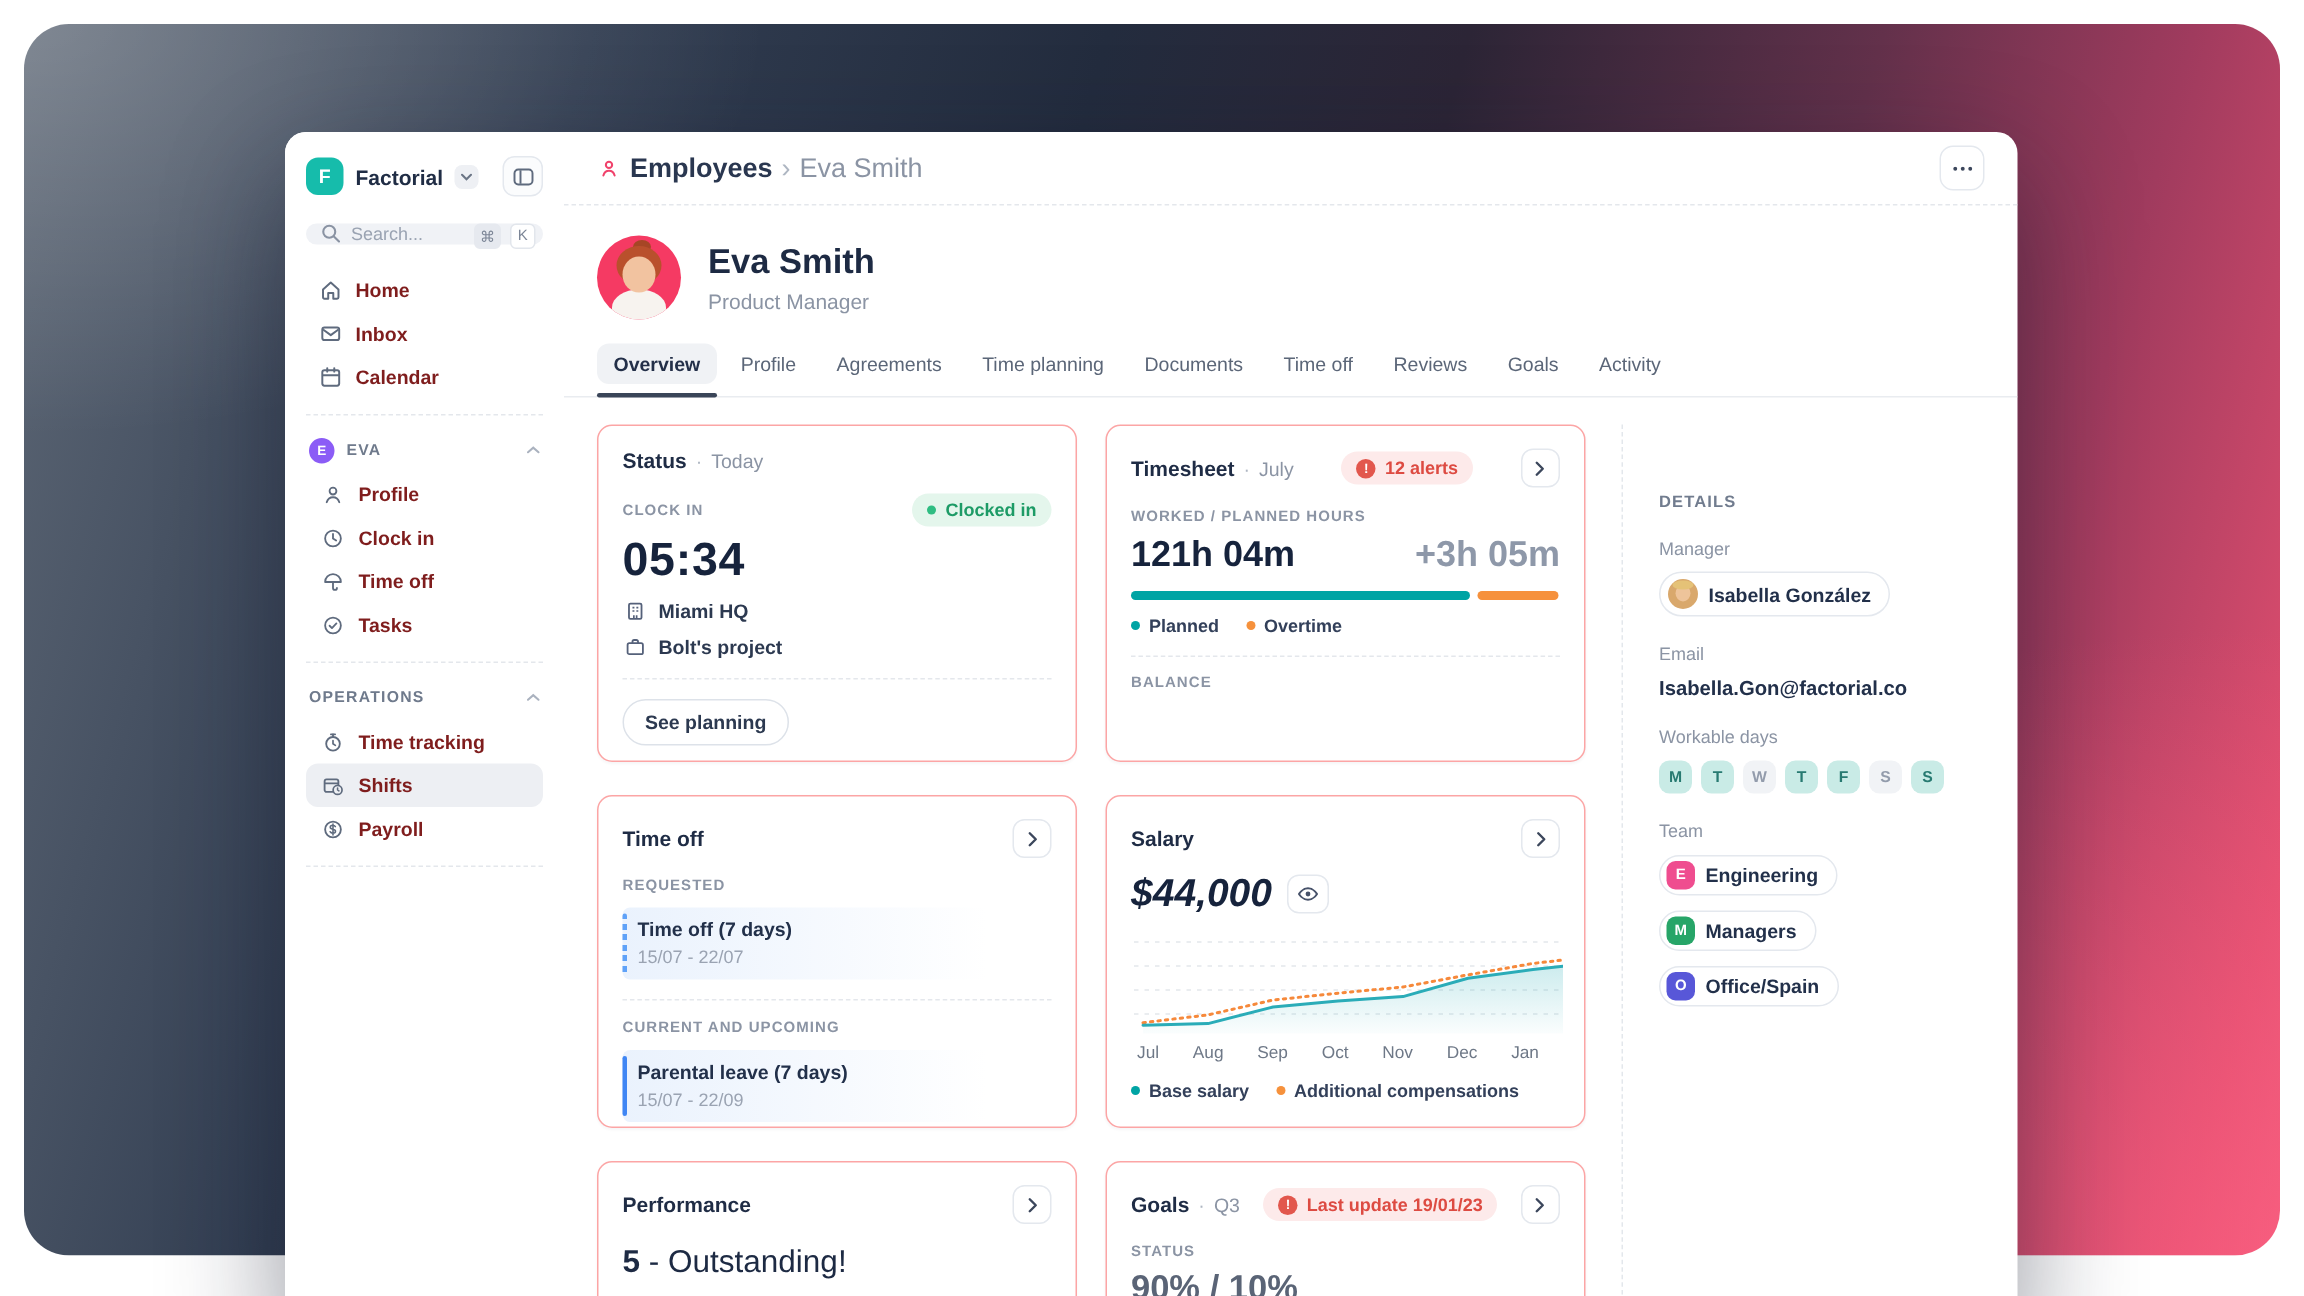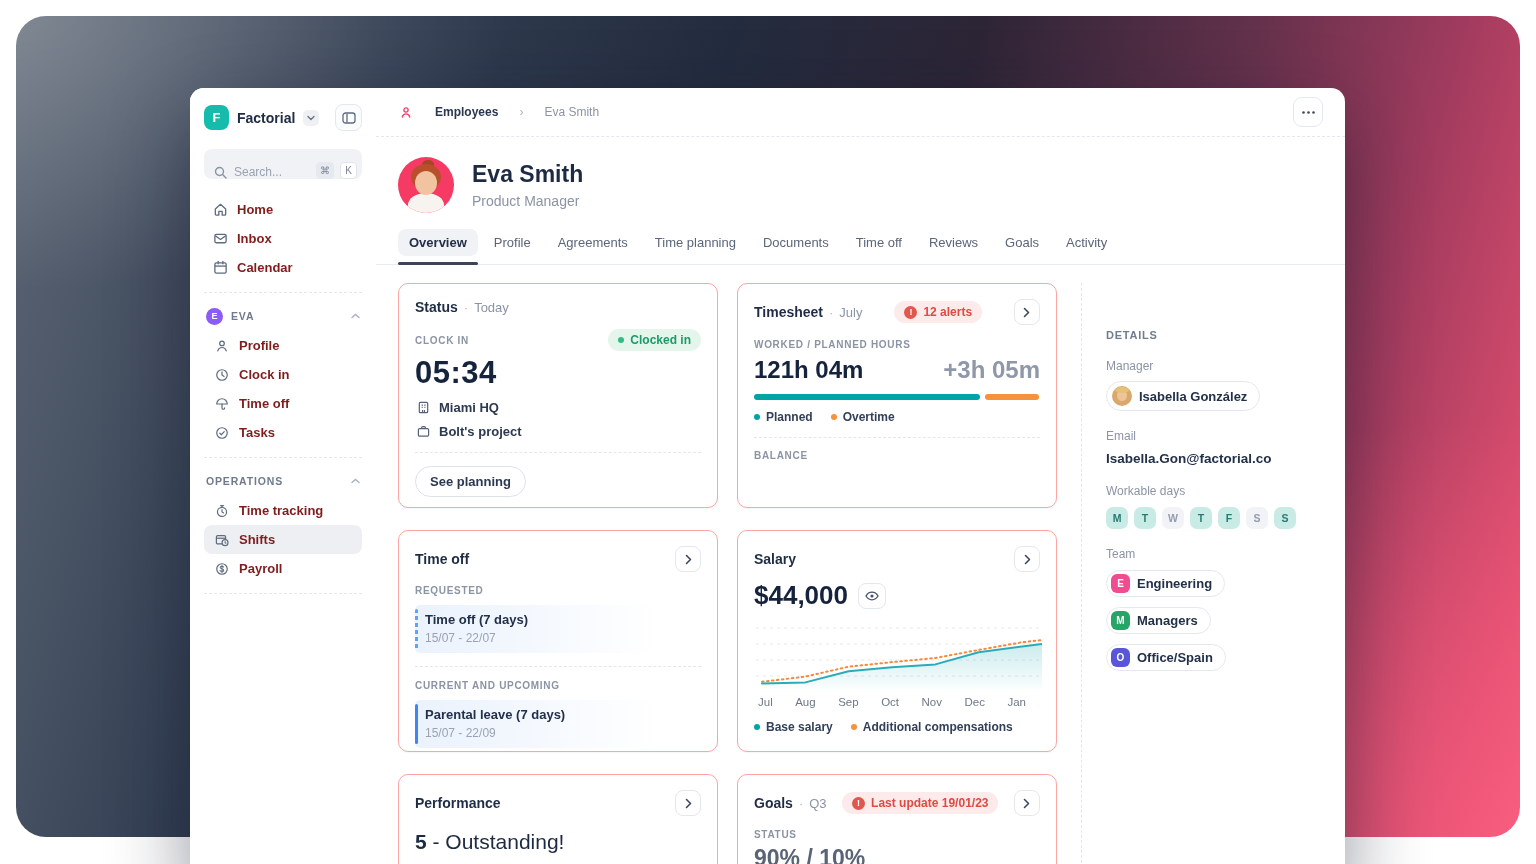--- a/index.html
+++ b/index.html
@@ -23,42 +23,42 @@
   
   .sidebar { width:186px; flex:0 0 186px; padding:14px 14px 0 14px; background:#ffffff; }
   .logo-row { display:flex; align-items:center; gap:8px; margin:2px 0 18px 0; }
   .logo-sq { width:25px; height:25px; border-radius:8px; background:#16bcab; color:#fff;
     font-size:13px; font-weight:700; display:flex; align-items:center; justify-content:center; }
   .brand { font-size:14px; font-weight:700; color:#202d45; }
   .brand-chevron { width:16px; height:16px; border-radius:5px; background:#eef0f4; color:#6c7686;
     display:flex; align-items:center; justify-content:center; }
   .collapse-btn { margin-left:auto; width:27px; height:27px; border:1px solid #e4e8ee; border-radius:8px;
     background:#fbfcfd; display:flex; align-items:center; justify-content:center; }
-  .search { height:30px; background:#f0f2f6; border-radius:8px; display:flex; align-items:flex-end;
+  .search { height:14px; background:#f0f2f6; border-radius:8px; display:flex; align-items:flex-start;
     gap:6px; padding:0 5px 0 8px; margin-bottom:16px; }
   .search-txt { font-size:12px; color:#9aa3b2; flex:1; }
   .key { min-width:17px; height:17px; border-radius:4px; background:#fff; border:1px solid #e2e6ec;
     color:#7b8596; font-size:10px; display:flex; align-items:center; justify-content:center; padding:0 3px; }
   .key.dark { background:#e6e9ef; border-color:#e6e9ef; }
   .nav-item { display:flex; align-items:center; gap:9px; height:29px; padding:0 8px; border-radius:8px;
     font-size:13px; font-weight:600; color:#7f1d1d; cursor:pointer; }
   .nav-item.sel { background:#edeff3; }
   .nicon { width:16px; display:flex; align-items:center; justify-content:center; color:#5f6b7e; }
   .sb-divider { border-top:1px dashed #e4e7ec; margin:10px 0; }
   .sec-head { display:flex; align-items:center; gap:8px; height:26px; padding:0 2px; margin-bottom:2px; }
   .sec-label { font-size:10.5px; font-weight:700; letter-spacing:.08em; color:#6f7a8c; }
   .sec-chevron { margin-left:auto; color:#aab2bf; font-size:10px; }
   .eva-badge { width:17px; height:17px; border-radius:50%; background:#8b5cf6; color:#fff; font-size:9px;
     font-weight:700; display:flex; align-items:center; justify-content:center; }
   .sub-item { padding-left:10px; }
 
   
   .main { flex:1; display:flex; flex-direction:column; min-width:0; }
   .topbar { height:48px; display:flex; align-items:center; padding:0 22px; }
-  .crumb { display:flex; align-items:center; gap:21px; font-size:12px; }
+  .crumb { display:flex; align-items:center; gap:6px; font-size:18px; }
   .crumb-root { font-weight:700; color:#2a3750; }
   .crumb-sep { color:#aeb6c2; }
   .crumb-cur { color:#8b94a4; }
   .more-btn { margin-left:auto; width:30px; height:30px; border:1px solid #e4e8ee; border-radius:9px;
     background:#fff; display:flex; align-items:center; justify-content:center; color:#3c475c;
     font-size:13px; font-weight:700; letter-spacing:1px; }
   .h-divider { border-top:1px dashed #e4e7ec; }
 
   .profile-head { padding:20px 22px 0 22px; display:flex; gap:18px; align-items:center; }
   .avatar { width:56px; height:56px; border-radius:50%; background:#f53a63; position:relative; overflow:hidden; }
@@ -130,21 +130,21 @@
     background:linear-gradient(90deg, #eaf2fd 0%, rgba(255,255,255,0) 85%); position:relative; }
   .to-item::before { content:""; position:absolute; left:0; top:4px; bottom:4px; width:3px; border-radius:2px; }
   .to-item.dashed::before { background:repeating-linear-gradient(180deg,#5fa2f8 0 4px, rgba(255,255,255,0) 4px 7px); }
   .to-item.solid::before { background:#3f86f4; }
   .to-title { font-size:13px; font-weight:700; color:#22304a; }
   .to-dates { font-size:12px; color:#9aa3b2; margin-top:4px; }
   .to-div { margin-top:13px; }
 
   
   .amount-row { display:flex; align-items:center; gap:10px; margin-top:8px; }
-  .amount { font-size:26px; font-weight:700; color:#16233c; }
+  .amount { font-size:26px; font-weight:700; color:#16233c;font-style:italic; }
   .eye-btn { width:28px; height:26px; border:1px solid #e4e8ee; border-radius:8px; background:#fff;
     display:flex; align-items:center; justify-content:center; color:#47526a; }
   .chart-wrap { margin-top:8px; }
   .xlabels { display:flex; justify-content:space-between; width:268px; margin-left:4px; margin-top:3px;
     font-size:11.5px; color:#6e7887; }
   .sal-legend { margin-top:12px; }
 
   
   .perf-text { margin-top:14px; font-size:21px; color:#1d2a43; }
   .perf-score { font-weight:700; }

